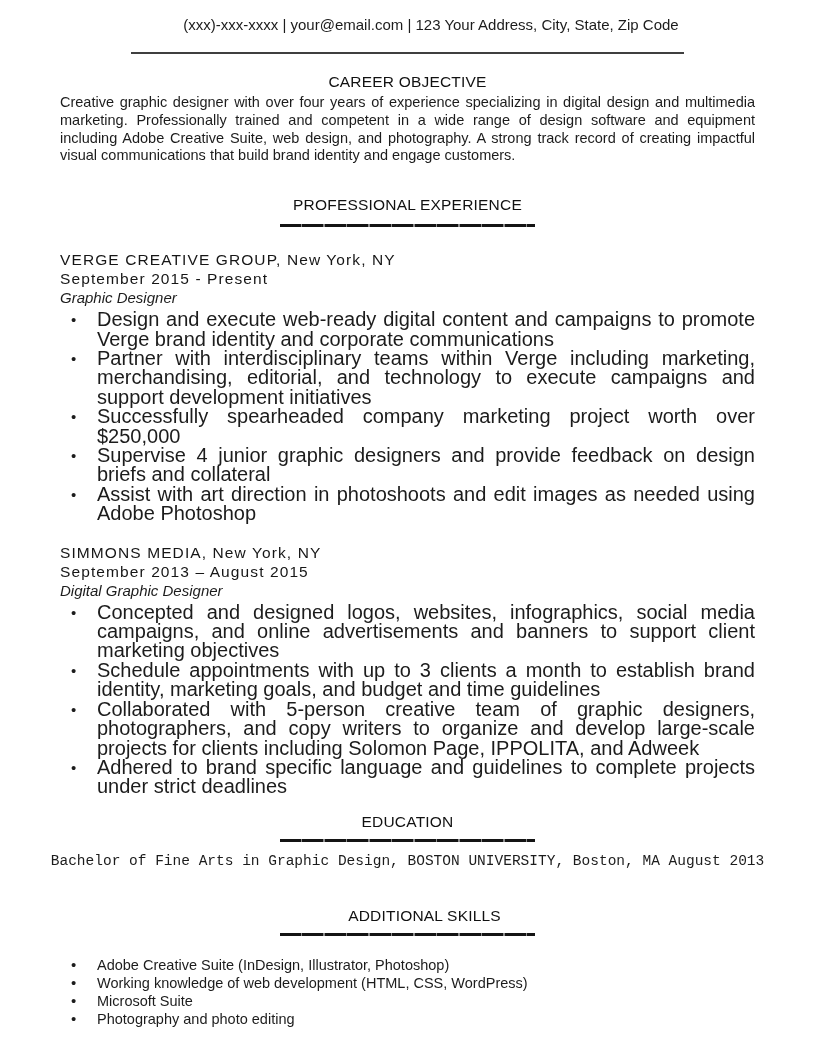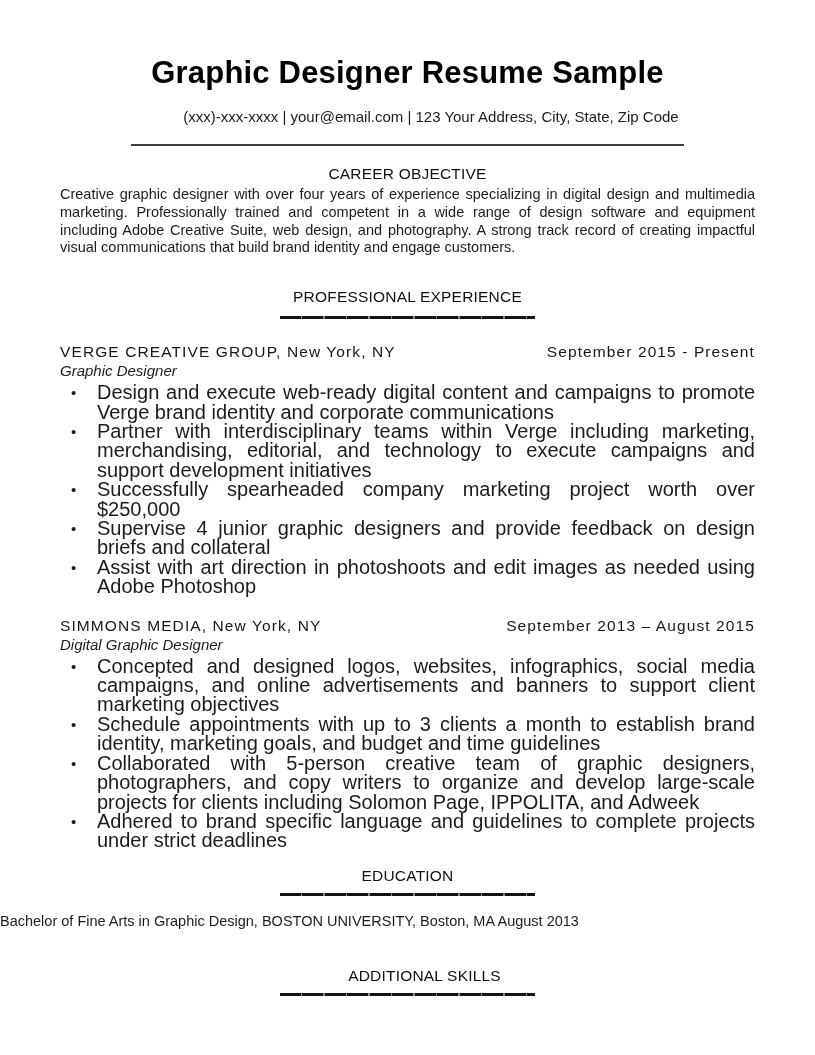--- a/index.html
+++ b/index.html
@@ -66,20 +66,21 @@
     line-height: 17.8px;
   }
   .job-header {
     display: flex;
     justify-content: space-between;
     margin: 23px 60px 0 60px;
     font-size: 15.5px;
     line-height: 19px;
     letter-spacing: 1.1px;
     color: #161616;
+    flex-direction: column;
   }
   .job-header.second { margin-top: 19px; }
   .job-role {
     margin: 1px 60px 0 60px;
     font-style: italic;
     font-size: 15px;
     line-height: 18px;
   }
   ul.bullet-list {
     list-style: none;
@@ -94,23 +95,25 @@
     line-height: 19.4px;
   }
   ul.bullet-list li::before {
     content: "\2022";
     position: absolute;
     left: 11px;
     top: 0;
     font-size: 15px;
   }
   .education-entry {
-    margin-top: 16px;
+    margin-top: 10px;
+    text-align: center;
     font-size: 14.5px;
     line-height: 18px;
+    font-family: Liberation Mono, monospace;
   }
   ul.skills-list {
     list-style: none;
     margin: 20px 60px 0 60px;
     padding: 0;
   }
   ul.skills-list li {
     position: relative;
     padding-left: 37px;
     font-size: 14.5px;
@@ -122,21 +125,20 @@
     left: 11px;
     top: 0;
     font-size: 15px;
   }
 </style>
 </head>
 <body>
 
 <div class="page">
 
-  <div class="doc-title">Graphic Designer Resume Sample</div>
 
   <div class="contact-line">(xxx)-xxx-xxxx | your@email.com | 123 Your Address, City, State, Zip Code</div>
 
   <div class="contact-divider"></div>
 
   <div class="section-heading sh-objective">CAREER OBJECTIVE</div>
 
   <div class="objective-text">Creative graphic designer with over four years of experience specializing in digital design and multimedia marketing. Professionally trained and competent in a wide range of design software and equipment including Adobe Creative Suite, web design, and photography. A strong track record of creating impactful visual communications that build brand identity and engage customers.</div>
 
   <div class="section-heading sh-experience">PROFESSIONAL EXPERIENCE</div>
@@ -168,14 +170,20 @@
   </ul>
 
   <div class="section-heading sh-education">EDUCATION</div>
   <div class="heading-bar hb-education"></div>
 
   <div class="education-entry">Bachelor of Fine Arts in Graphic Design, BOSTON UNIVERSITY, Boston, MA August 2013</div>
 
   <div class="section-heading sh-skills">ADDITIONAL SKILLS</div>
   <div class="heading-bar hb-skills"></div>
 
+  <ul class="skills-list">
+    <li>Adobe Creative Suite (InDesign, Illustrator, Photoshop)</li>
+    <li>Working knowledge of web development (HTML, CSS, WordPress)</li>
+    <li>Microsoft Suite</li>
+    <li>Photography and photo editing</li>
+  </ul>
 
 </div>
 
 </body></html>

